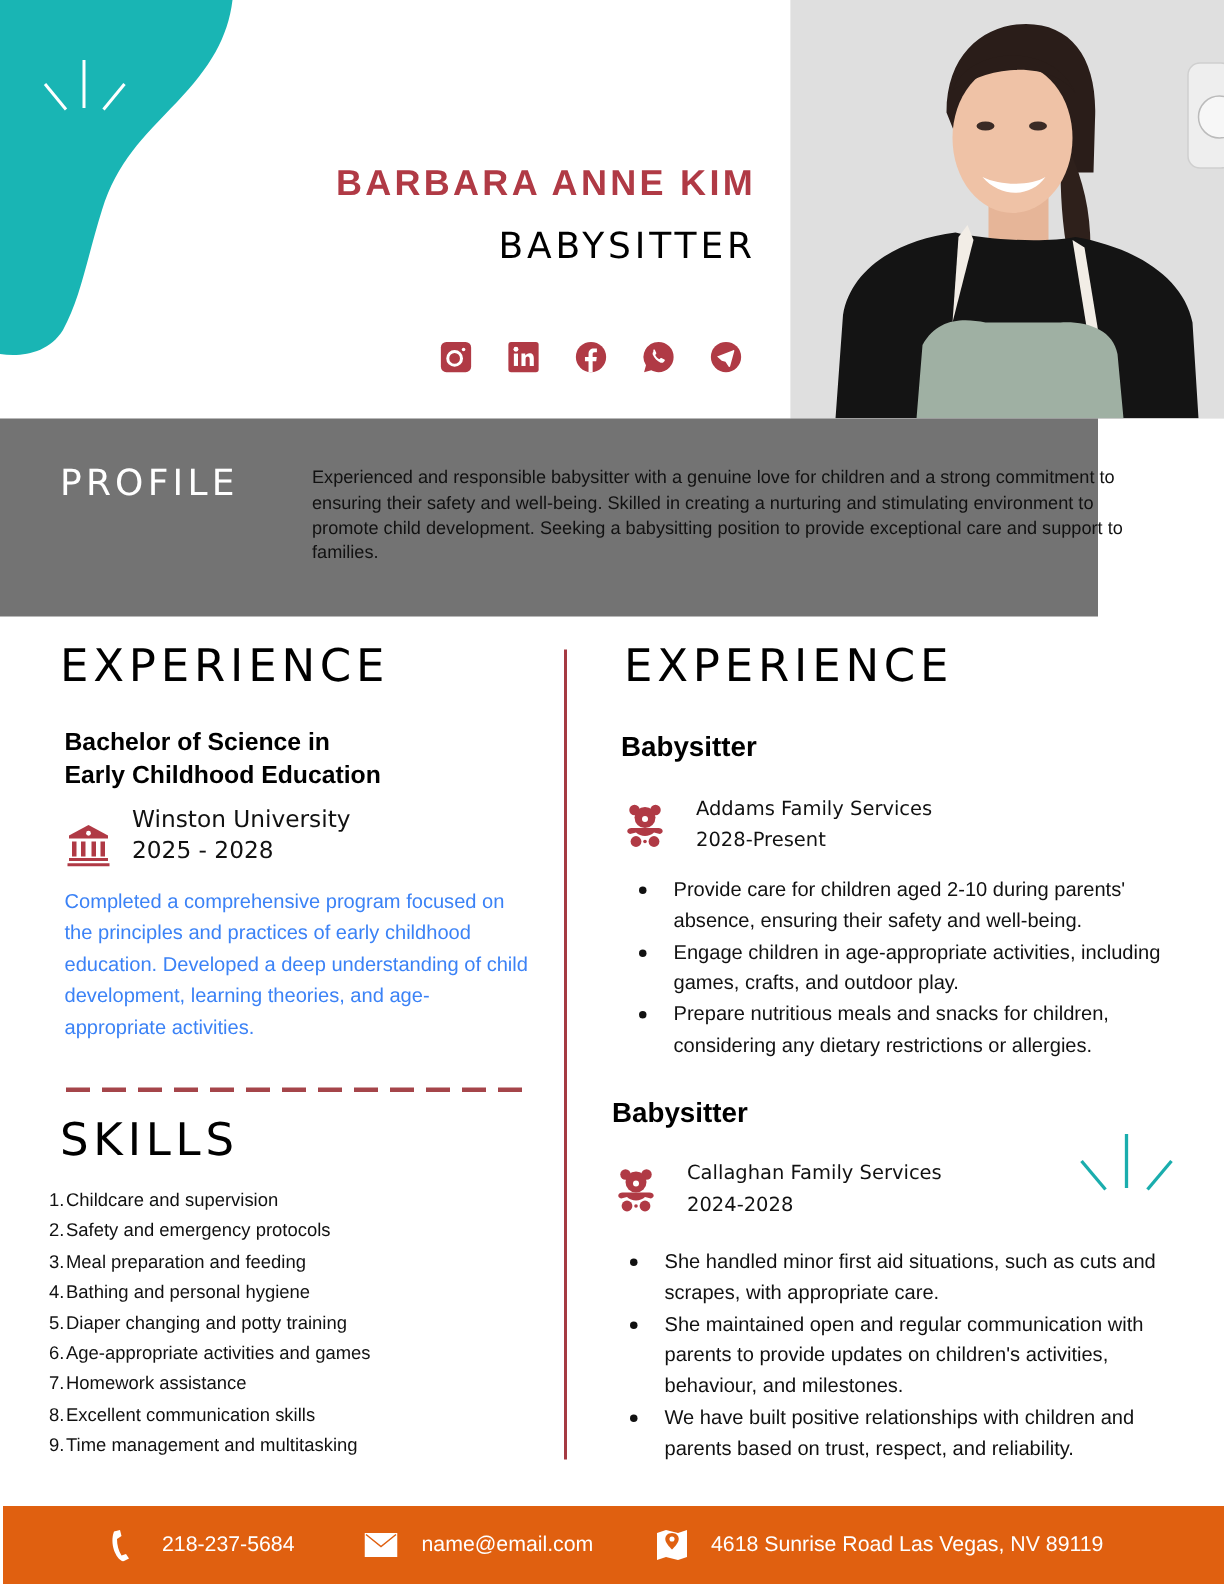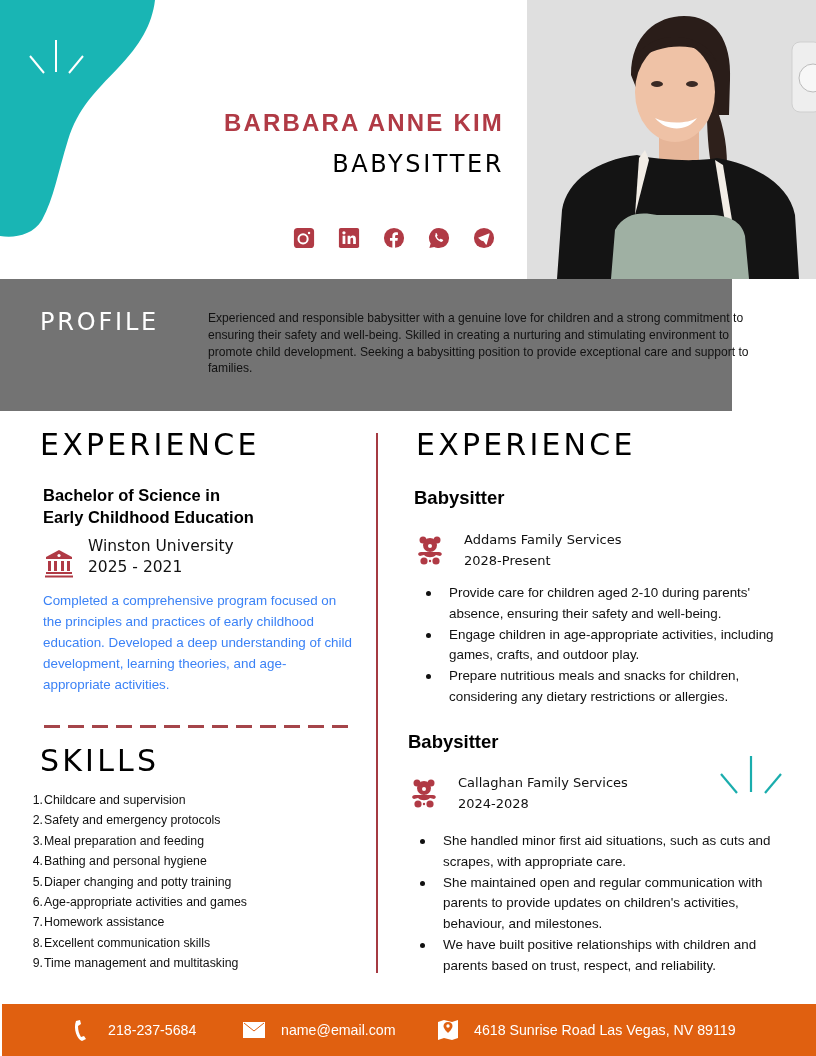--- a/index.html
+++ b/index.html
@@ -152,21 +152,21 @@
       <circle cx="15" cy="7.5" r="1.6" fill="#fff"></circle>
       <rect x="4" y="13" width="3" height="10" fill="#b03a45"></rect>
       <rect x="10" y="13" width="3" height="10" fill="#b03a45"></rect>
       <rect x="17" y="13" width="3" height="10" fill="#b03a45"></rect>
       <rect x="23" y="13" width="3" height="10" fill="#b03a45"></rect>
       <rect x="2" y="24" width="26" height="2" fill="#b03a45"></rect>
       <rect x="1" y="27.5" width="28" height="2" fill="#b03a45"></rect>
     </svg>
     <div class="txt">
       <div>Winston University</div>
-      <div>2025 - 2021</div>
+      <div>2025 - 2028</div>
     </div>
   </div>
   <div class="edu-desc">Completed a comprehensive program focused on the principles and practices of early childhood education. Developed a deep understanding of child development, learning theories, and age-appropriate activities.</div>
 
   <div class="dash-line"></div>
 
   <div class="sec-title" style="left:40px;top:743px;">SKILLS</div>
   <ol class="skills-list">
     <li>
         <span class="num">1.</span>

